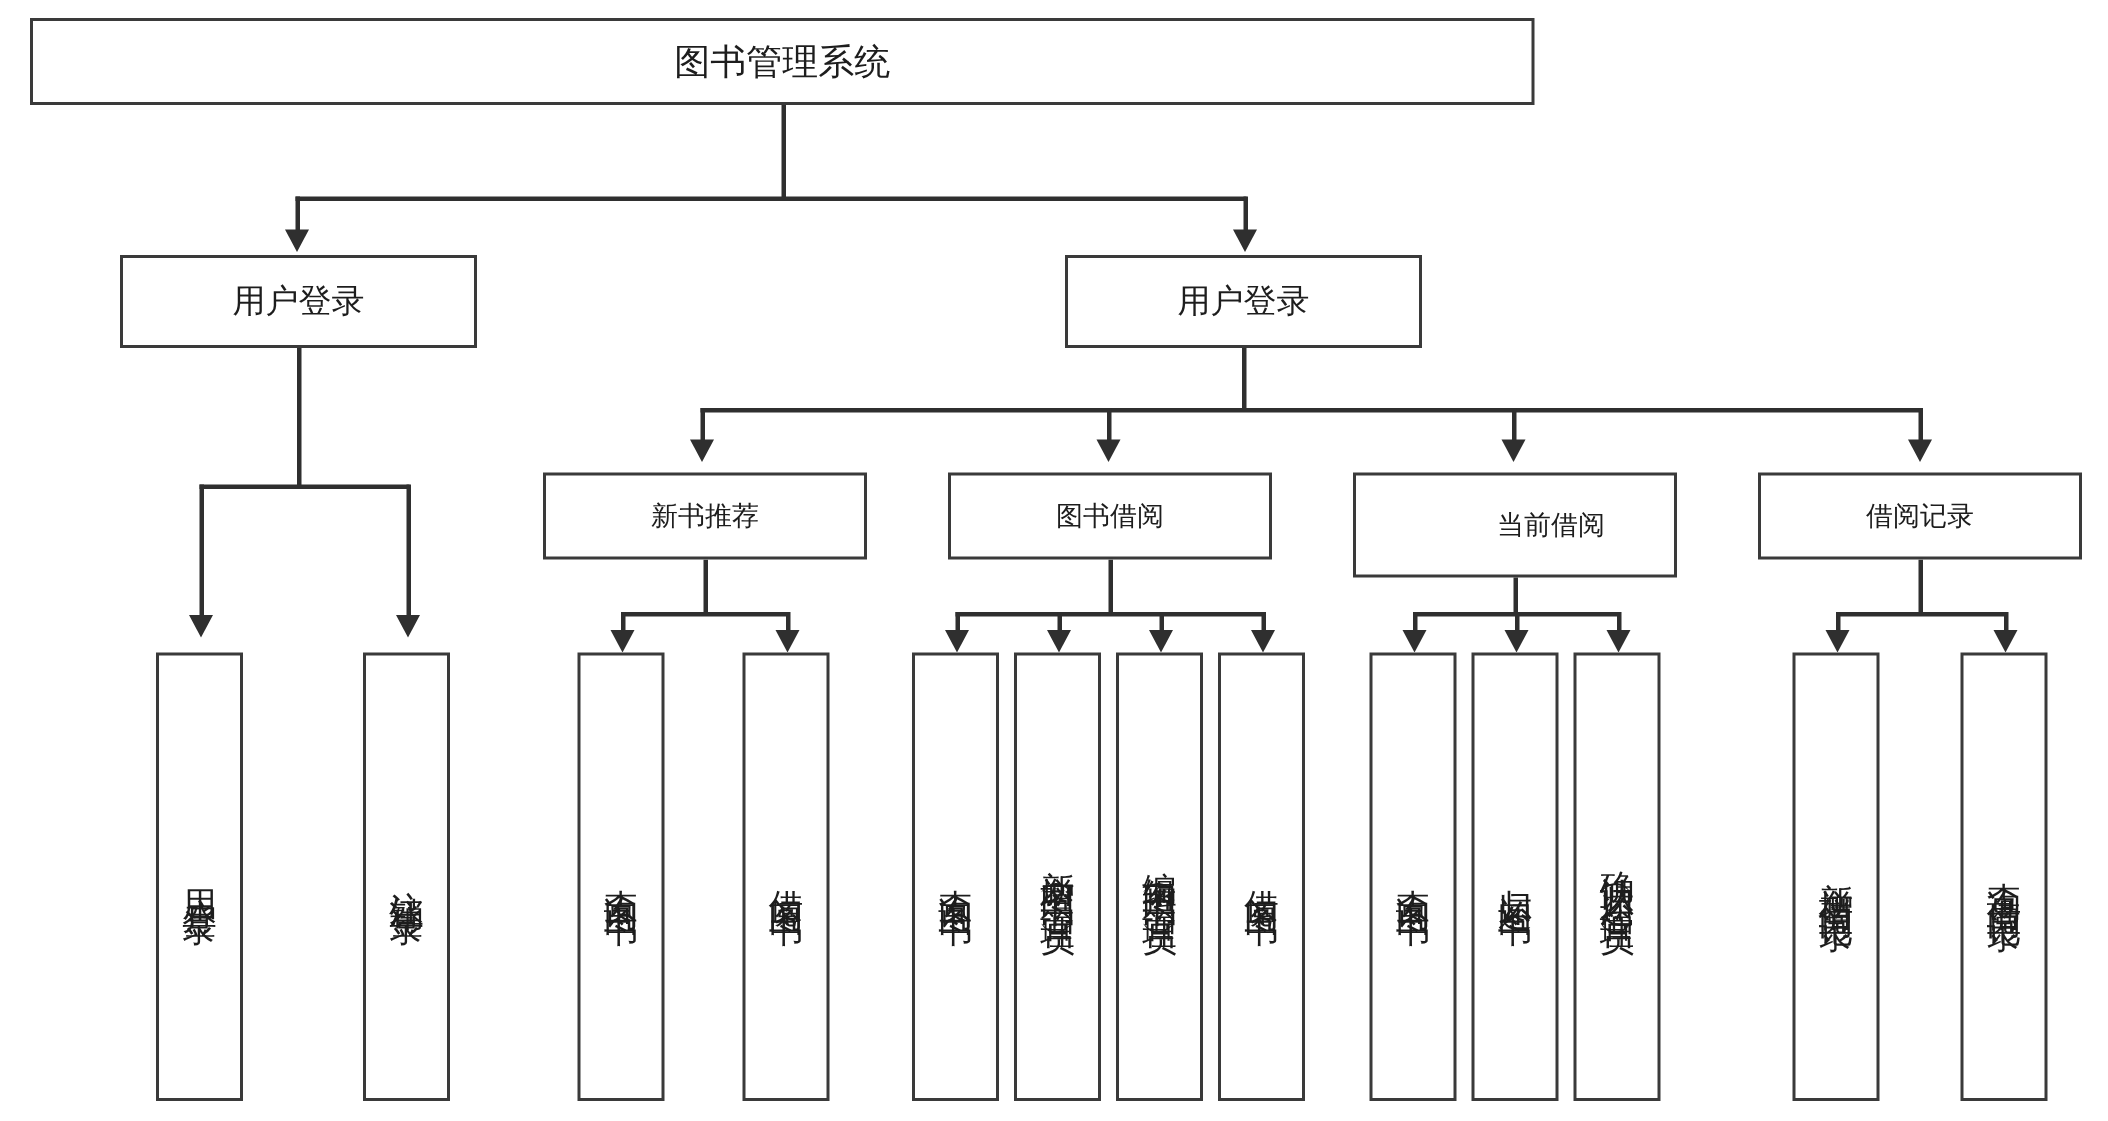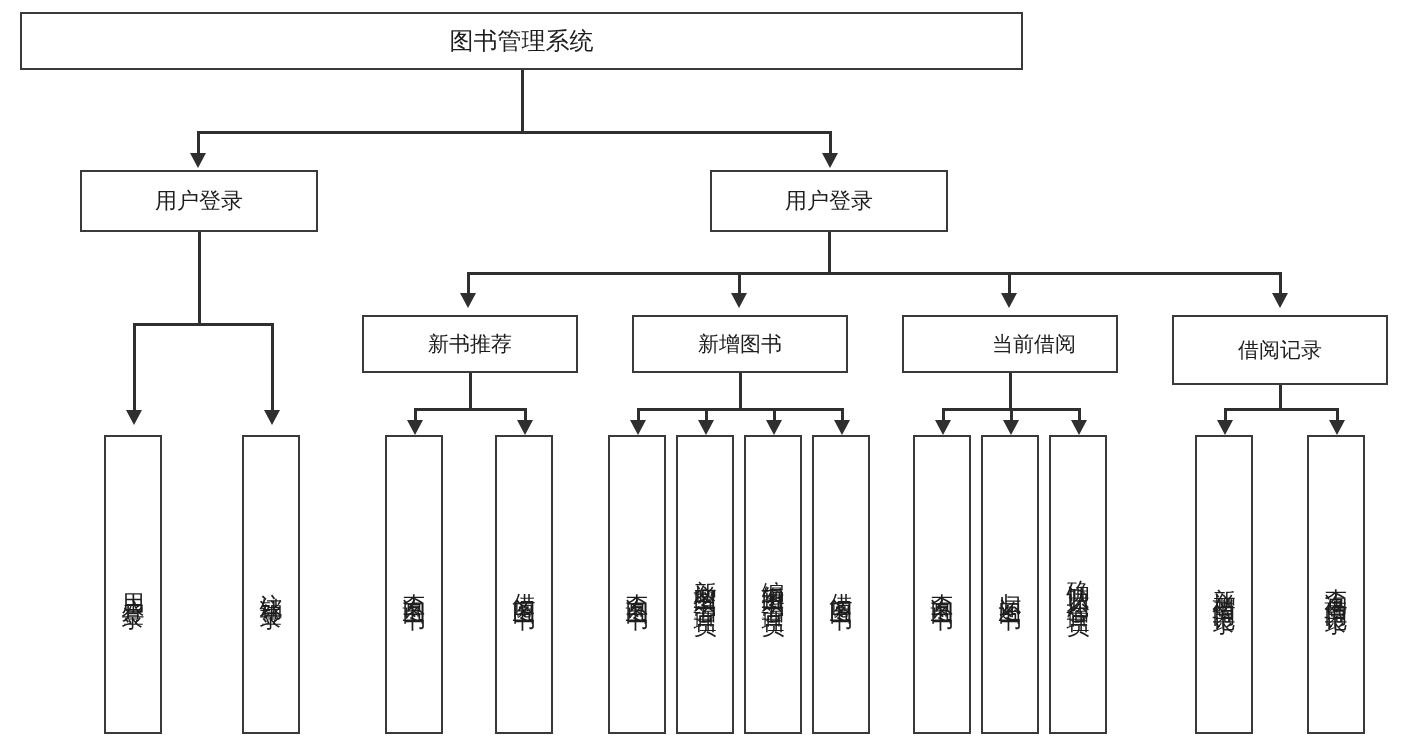--- a/index.html
+++ b/index.html
@@ -30,21 +30,21 @@
     color: #1d1d1d;
     z-index: 3;
   }
   .node.root {
     font-size: 24px;
   }
   .node.lvl2 {
     font-size: 22px;
   }
   .node.lvl3 {
-    font-size: 21px;
+    font-size: 18px;
   }
   .node.leaf {
     font-size: 23px;
     writing-mode: vertical-rl;
     text-orientation: upright;
     letter-spacing: 5px;
     line-height: 1;
     padding: 6px 0;
     align-items: center;
     justify-content: center;
@@ -127,26 +127,26 @@
   <div class="vline" style="left:1008px; top:272px; height:23px;"></div>
   <div class="arrow" style="left:1001px; top:293px;"></div>
 
   <div class="vline" style="left:1279px; top:272px; height:23px;"></div>
   <div class="arrow" style="left:1272px; top:293px;"></div>
 
   <div class="node lvl3" style="left:362px; top:315px; width:216px; height:58px;">
     <span class="label">新书推荐</span>
   </div>
   <div class="node lvl3" style="left:632px; top:315px; width:216px; height:58px;">
-    <span class="label">新增图书</span>
-  </div>
-  <div class="node lvl3" style="left:902px; top:315px; width:216px; height:58px;padding-left:48px;">
+    <span class="label">图书借阅</span>
+  </div>
+  <div class="node lvl3" style="left:902px; top:315px; width:216px; height:70px;padding-left:48px;">
     <span class="label">当前借阅</span>
   </div>
-  <div class="node lvl3" style="left:1172px; top:315px; width:216px; height:70px;">
+  <div class="node lvl3" style="left:1172px; top:315px; width:216px; height:58px;">
     <span class="label">借阅记录</span>
   </div>
 
   <div class="vline" style="left:469px; top:373px; height:37px;"></div>
   <div class="hline" style="left:414px; top:408px; width:112px; height:2.5px;"></div>
   <div class="vline" style="left:414px; top:408px; height:14px;"></div>
   <div class="arrow" style="left:407px; top:420px;"></div>
   <div class="vline" style="left:524px; top:408px; height:14px;"></div>
   <div class="arrow" style="left:517px; top:420px;"></div>
 

